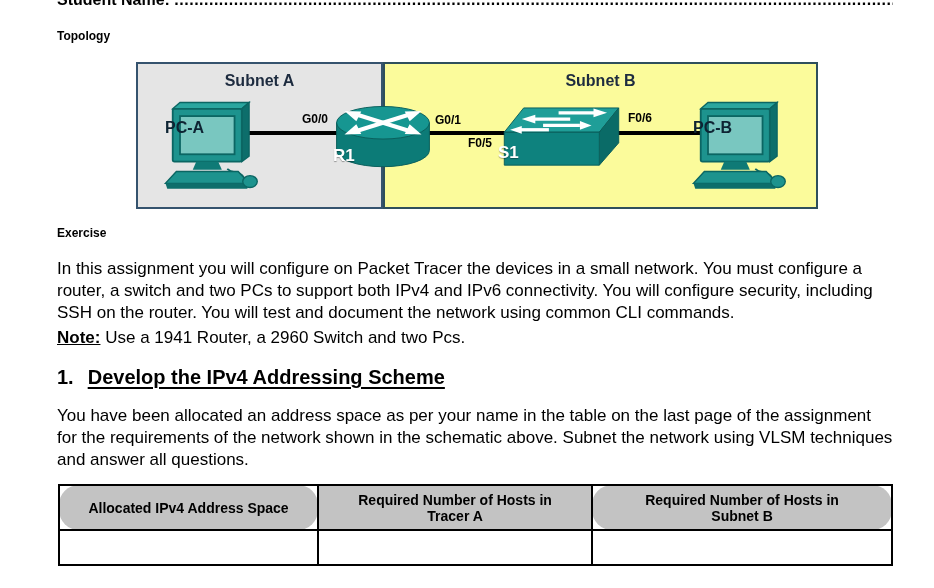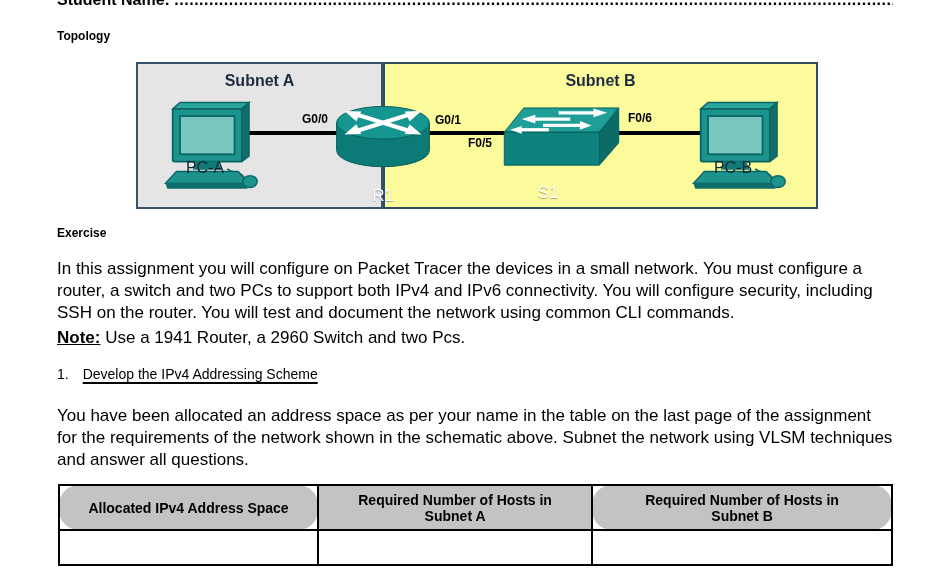--- a/index.html
+++ b/index.html
@@ -10,35 +10,35 @@
   
   .student-line{
     position:absolute;left:57px;top:-10px;width:836px;height:20px;
     font-size:16px;font-weight:bold;line-height:19px;white-space:nowrap;overflow:hidden;
   }
   .student-line .dots{font-weight:bold;letter-spacing:.5px;}
   
   .h-bold{position:absolute;left:57px;font-size:12px;font-weight:bold;}
   .para{position:absolute;left:57px;width:838px;font-size:17px;line-height:22px;}
   .note-label{font-weight:bold;text-decoration:underline;}
-  .sec-head{position:absolute;left:57px;font-size:14px;font-weight:normal;}
+  .sec-head{position:absolute;left:57px;font-size:20px;font-weight:bold;}
   .sec-head .num{margin-right:14px;}
   .sec-head .txt{text-decoration:underline;text-decoration-thickness:2px;text-underline-offset:3px;}
   
   .figure{position:absolute;left:136px;top:62px;width:682px;height:151px;}
   .subnet{position:absolute;top:0;height:147px;box-sizing:border-box;}
   .subnet-a{left:0;width:247px;background:#e5e5e5;border:2px solid #35536e;}
   .subnet-b{left:247px;width:435px;background:#fbfb9b;border:2px solid #2e4f5c;}
   .subnet-label{
     position:absolute;top:8px;left:0;right:0;text-align:center;
     font-size:16px;font-weight:600;color:#1d2b3f;
   }
   .link-line{position:absolute;left:100px;top:69px;width:470px;height:4px;background:#000;}
   .dev{position:absolute;}
-  .dev-label{position:absolute;text-align:center;font-weight:normal;margin-top:40px;}
+  .dev-label{position:absolute;font-weight:bold;}
   .pc-label{width:80px;font-size:16px;color:#0e2433;}
   .teal-label{width:100px;font-size:17px;color:#fff;text-shadow:0 1px 1px rgba(0,0,0,.35);}
   .if-label{position:absolute;font-size:12px;font-weight:bold;color:#000;}
   
   .ipv4-table{
     position:absolute;left:58px;top:484px;width:835px;border-collapse:collapse;
     font-size:14px;
   }
   .ipv4-table th,.ipv4-table td{border:2px solid #000;padding:0 6px;}
   .ipv4-table th{background:#c3c3c3;font-weight:bold;height:43px;text-align:center;vertical-align:middle;}
@@ -156,21 +156,21 @@
   <div class="sec-head" style="top:366px;">
     <span class="num">1.</span><span class="txt">Develop the IPv4 Addressing Scheme</span>
   </div>
 
   <div class="para" style="top:405px;">You have been allocated an address space as per your name in the table on the last page of the assignment for the requirements of the network shown in the schematic above. Subnet the network using VLSM techniques and answer all questions.</div>
 
   <table class="ipv4-table">
     <tbody>
         <tr>
       <th class="c1"><span class="hdr">Allocated IPv4 Address Space</span></th>
-      <th class="c2"><span class="hdr">Required Number of Hosts in Subnet A</span></th>
+      <th class="c2"><span class="hdr">Required Number of Hosts in Tracer A</span></th>
       <th class="c3"><span class="hdr">Required Number of Hosts in Subnet B</span></th>
     </tr>
     <tr>
       <td></td>
       <td></td>
       <td></td>
     </tr>
   </tbody>
     </table>
 

